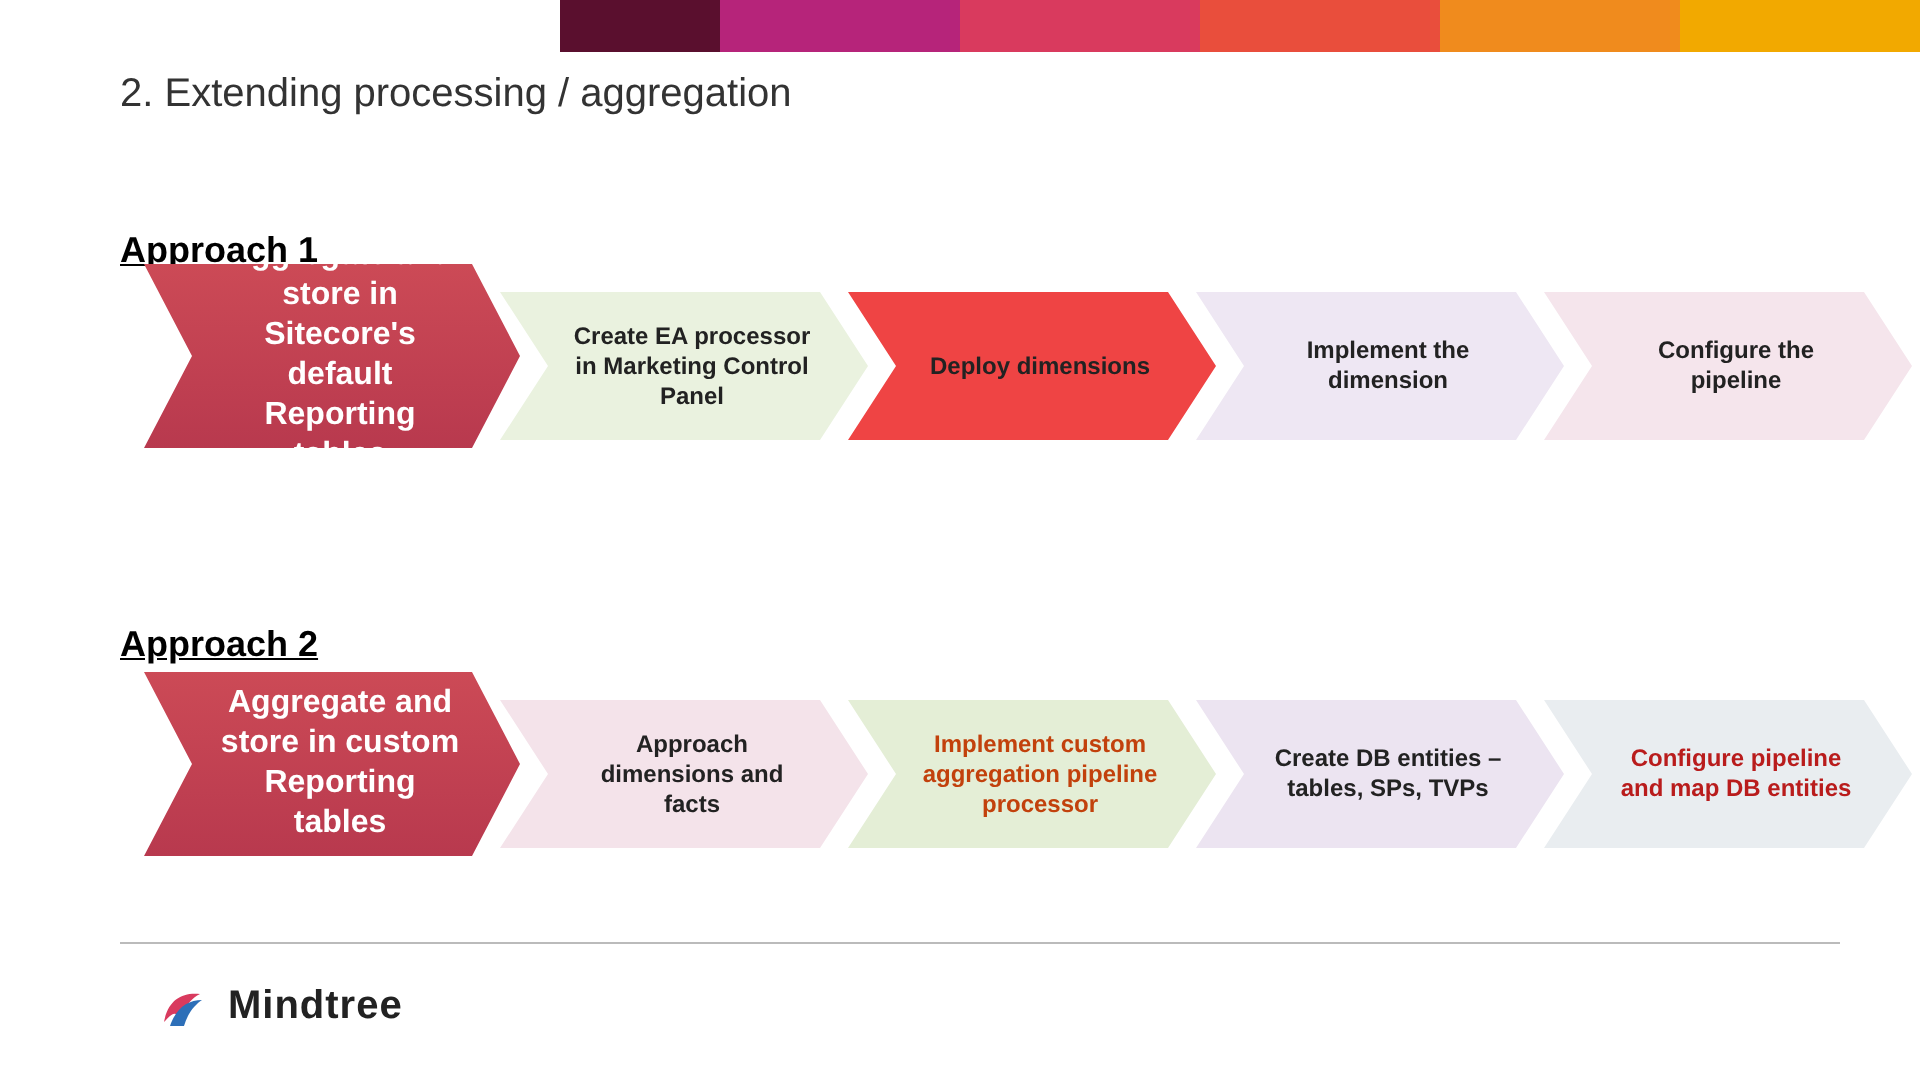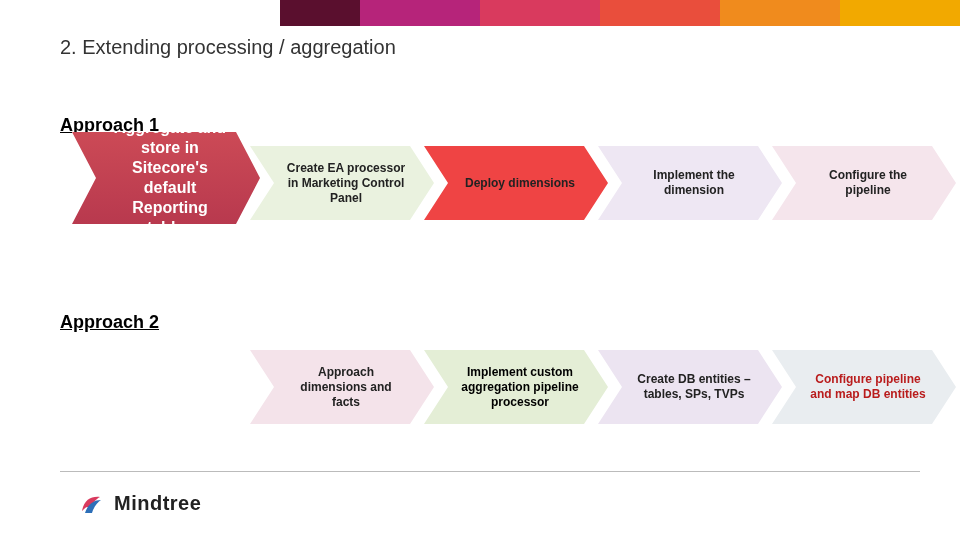--- a/index.html
+++ b/index.html
@@ -59,21 +59,21 @@
     height: 92px;
   }
   .chev-red .inner { text-align: center; }
 
   
   .c-green1 { background: #eaf2df; color:#222; }
   .c-green2 { background: #ef4444; color:#222; }
   .c-purple { background: #eee7f3; color:#222; }
   .c-pink   { background: #f5e5ec; color:#222; }
   .c-pink2  { background: #f4e3ea; color:#222; }
-  .c-green3 { background: #e4eed6; color:#000000;text-align:center; }
+  .c-green3 { background: #e4eed6; color:#c2410c;text-align:center; }
   .c-purple2{ background: #ece4f1; color:#222; }
   .c-slate  { background: #e9edf0; color:#b91c1c; }
 
   
   
   .pos1 { left: 40px;  width: 188px; top: -2px; }
   .pos2 { left: 218px; width: 184px; top: 12px; }
   .pos3 { left: 392px; width: 184px; top: 12px; }
   .pos4 { left: 566px; width: 184px; top: 12px; }
   .pos5 { left: 740px; width: 184px; top: 12px; }
@@ -116,20 +116,23 @@
   <div class="chev c-purple pos4">
       <span>Implement the dimension</span>
     </div>
   <div class="chev c-pink pos5">
       <span>Configure the pipeline</span>
     </div>
 </div>
 
 <div class="section-label lbl-2">Approach 2</div>
 <div class="row row-2">
+  <div class="chev chev-red pos1">
+      <span class="inner">Aggregate and store in custom Reporting tables</span>
+    </div>
   <div class="chev c-pink2 pos2">
       <span>Approach dimensions and facts</span>
     </div>
   <div class="chev c-green3 pos3">
       <span>Implement custom aggregation pipeline processor</span>
     </div>
   <div class="chev c-purple2 pos4">
       <span>Create DB entities – tables, SPs, TVPs</span>
     </div>
   <div class="chev c-slate pos5">

